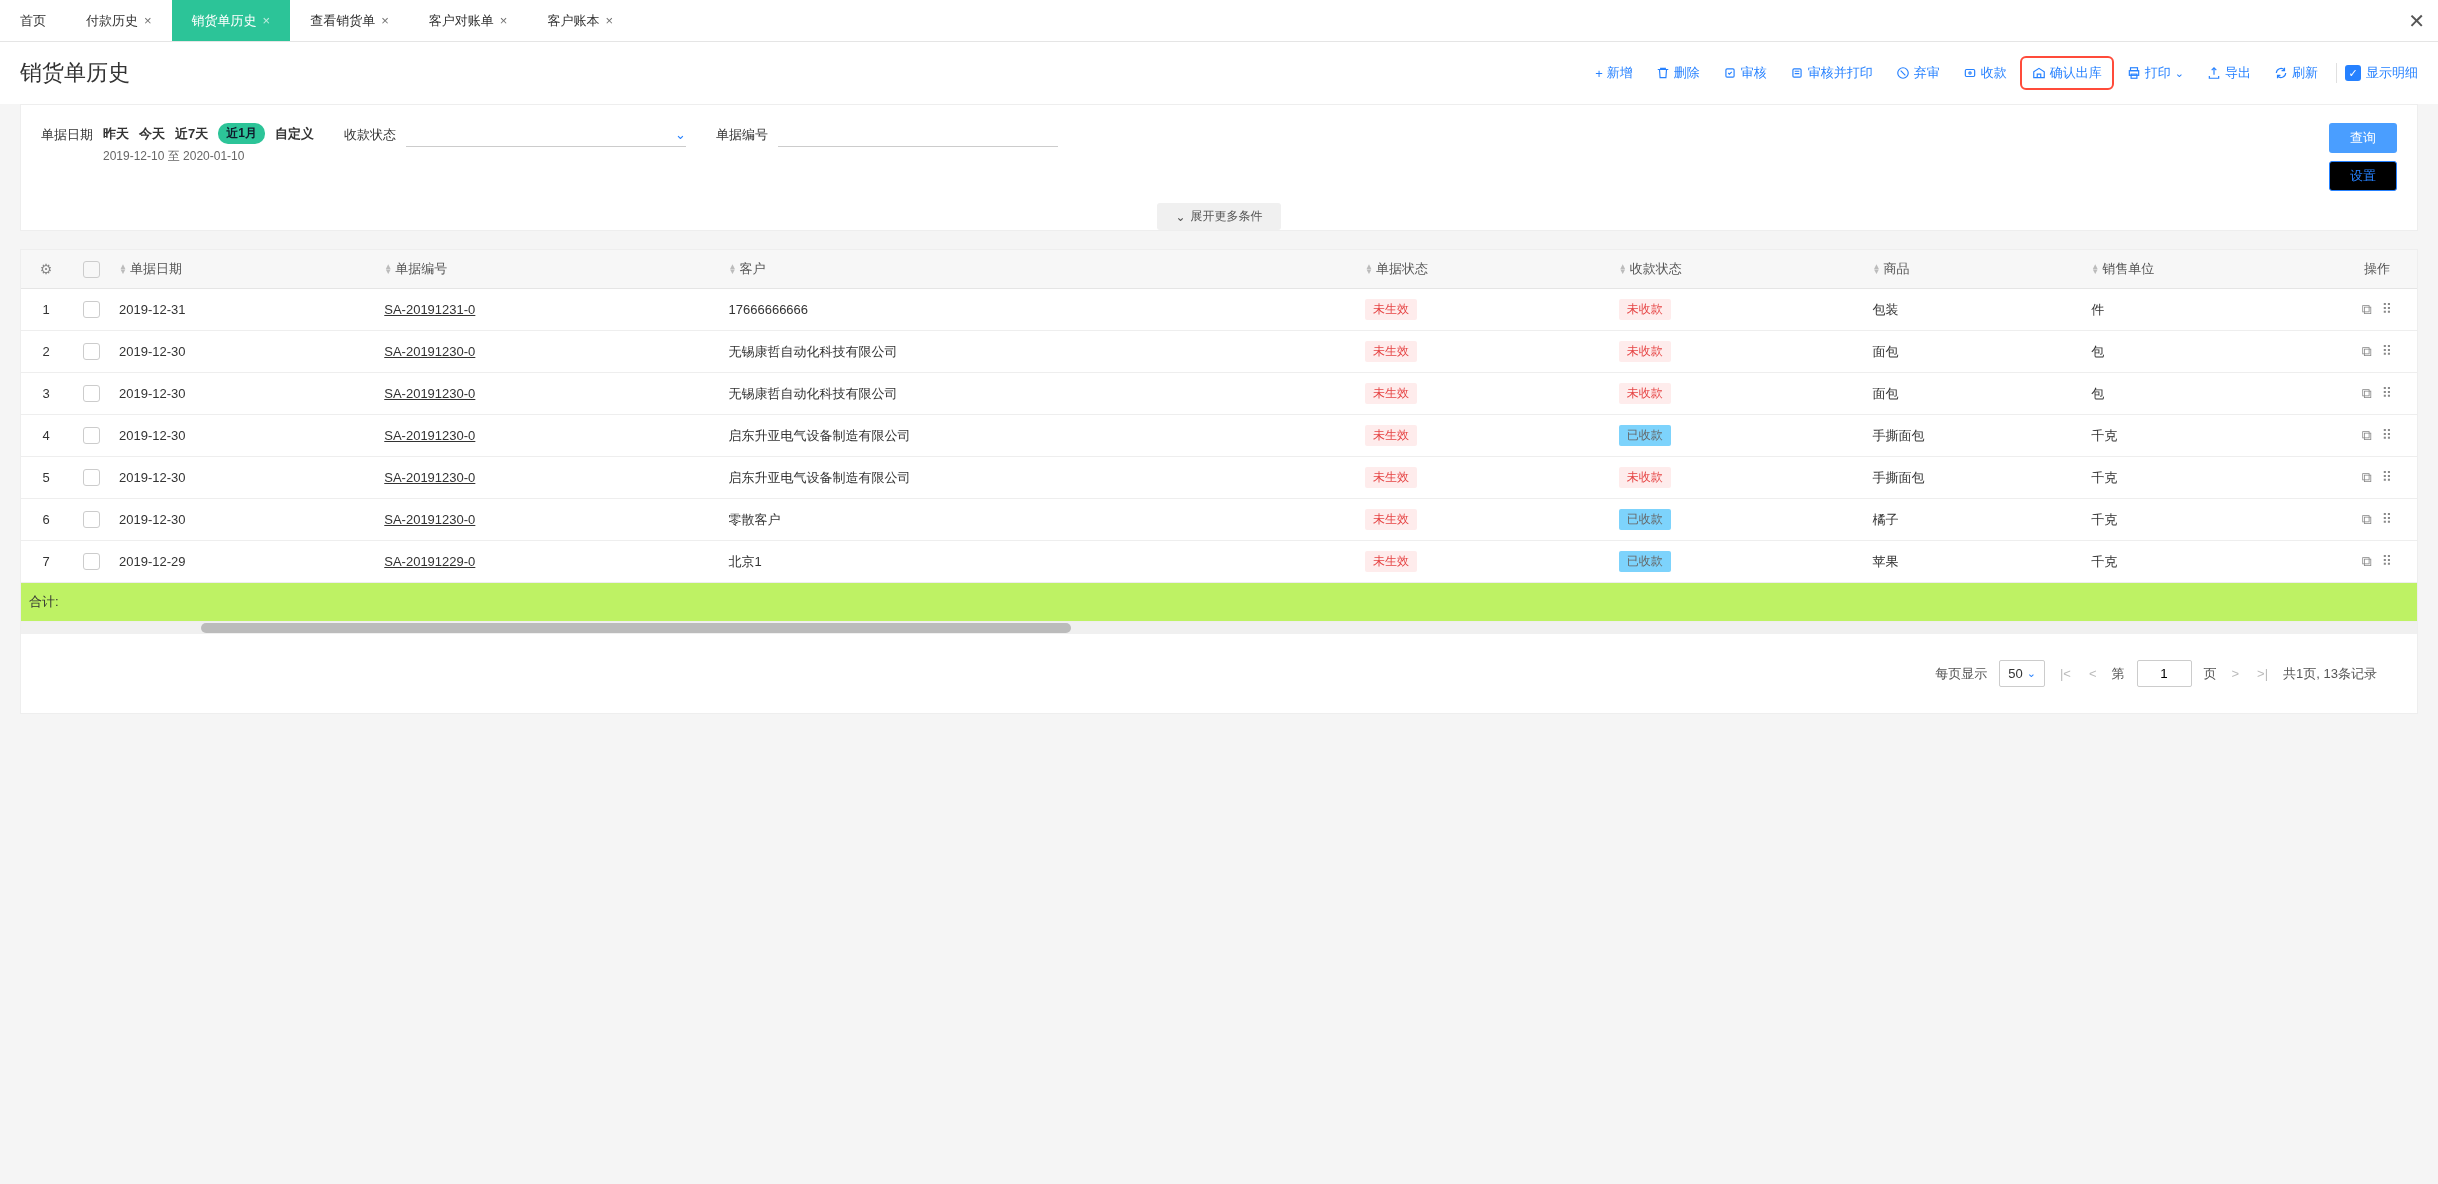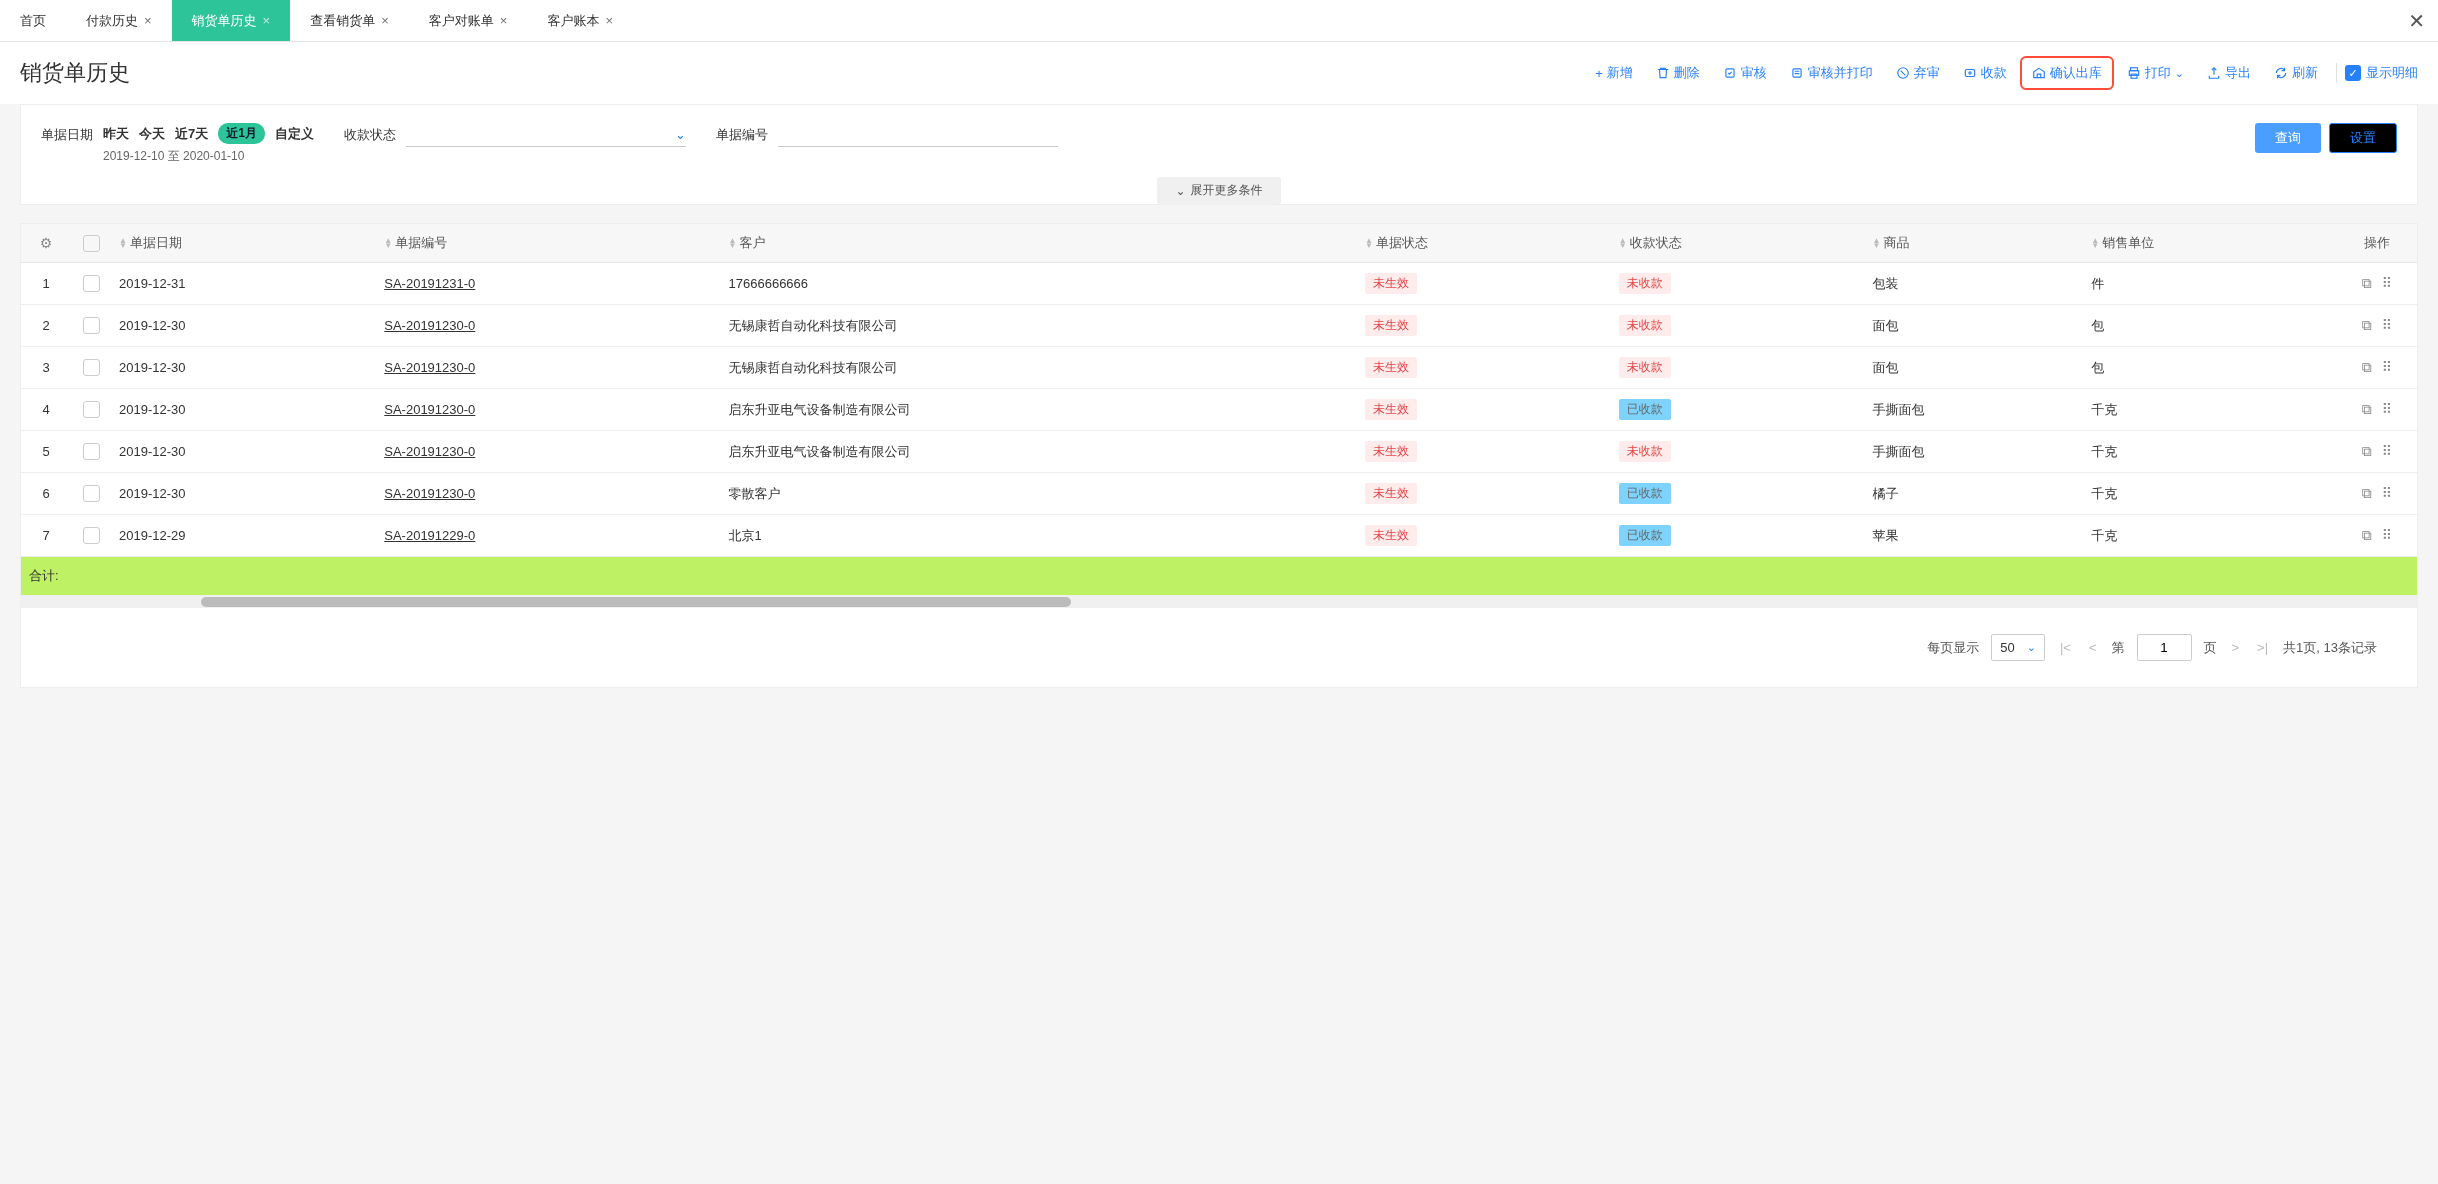--- a/index.html
+++ b/index.html
@@ -25,21 +25,21 @@
 .filter-group { display: flex; align-items: flex-start; gap: 10px; }
 .filter-label { padding-top: 3px; color: #333; }
 .date-options { display: flex; flex-direction: column; gap: 4px; }
 .date-shortcuts { display: flex; gap: 10px; align-items: center; }
 .date-opt { cursor: pointer; font-weight: bold; }
 .date-opt.active { background: #2cc498; color: #0f172a; padding: 2px 8px; border-radius: 10px; font-size: 12px; }
 .date-range { color: #666; font-size: 12px; }
 .filter-input { border: none; border-bottom: 1px solid #ccc; padding: 4px; width: 280px; outline: none; }
 .filter-dropdown { display: flex; align-items: center; border-bottom: 1px solid #ccc; width: 280px; padding: 4px 0; }
 .filter-dropdown .chevron { margin-left: auto; color: #2681ff; }
-.filter-right { margin-left: auto; display: flex; flex-direction: row; gap: 8px; }
+.filter-right { margin-left: auto; display: flex; flex-direction: column; gap: 8px; }
 .btn-primary { background: #4a9eff; color: #fff; border: none; padding: 6px 20px; border-radius: 3px; cursor: pointer; font-size: 13px; }
 .btn-secondary { background: #000000; color: #2681ff; border: 1px solid #2681ff; padding: 5px 20px; border-radius: 3px; cursor: pointer; font-size: 13px; }
 .expand-more { background: #f0f0f0; padding: 5px 18px; border-radius: 3px; cursor: pointer; color: #555; font-size: 12px; display: inline-flex; align-items: center; gap: 5px; margin: 12px auto 0; }
 .expand-wrap { text-align: center; }
 
 .table-container { margin: 18px 20px 0; background: #fff; border: 1px solid #eee; }
 .data-table { width: 100%; border-collapse: collapse; }
 .data-table th { background: #f7f7f7; padding: 10px 8px; text-align: left; font-weight: normal; border-bottom: 1px solid #e5e5e5; color: #555; }
 .data-table td { padding: 10px 8px; border-bottom: 1px solid #eee; }
 .th-sort { display: flex; align-items: center; gap: 3px; }
@@ -55,21 +55,21 @@
 .badge-red { background: #feecec; color: #e64545; }
 .badge-gray { background: #7dd3fc; color: #666; }
 .action-icons { display: flex; gap: 10px; justify-content: center; color: #888; }
 .act-icon { cursor: pointer; font-size: 14px; }
 .total-row td { background: #bef264; font-weight: 500; }
 .scroll-indicator { height: 12px; background: #f0f0f0; position: relative; }
 .scroll-thumb { position: absolute; left: 180px; top: 1px; height: 10px; width: 870px; background: #bbb; border-radius: 5px; }
 
 .pagination { display: flex; align-items: center; justify-content: flex-end; gap: 12px; padding: 14px 20px; background: #fff; margin: 12px 20px; }
 .page-label { color: #555; }
-.page-select { border: 1px solid #ccc; padding: 5px 8px; display: flex; align-items: center; gap: 12px; border-radius: 2px; }
+.page-select { border: 1px solid #ccc; padding: 5px 8px; display: flex; align-items: center; gap: 4px; border-radius: 2px; }
 .page-input { border: 1px solid #ccc; padding: 5px; width: 55px; text-align: center; border-radius: 2px; }
 .page-nav { color: #bbb; cursor: pointer; padding: 3px; }
 .gear-ico { font-size: 14px; color: #888; }
 .chev { font-size: 11px; color: #2681ff; }
 svg { vertical-align: middle; }
 </style>
 </head>
 <body>
 
 <div class="tabs-bar">

